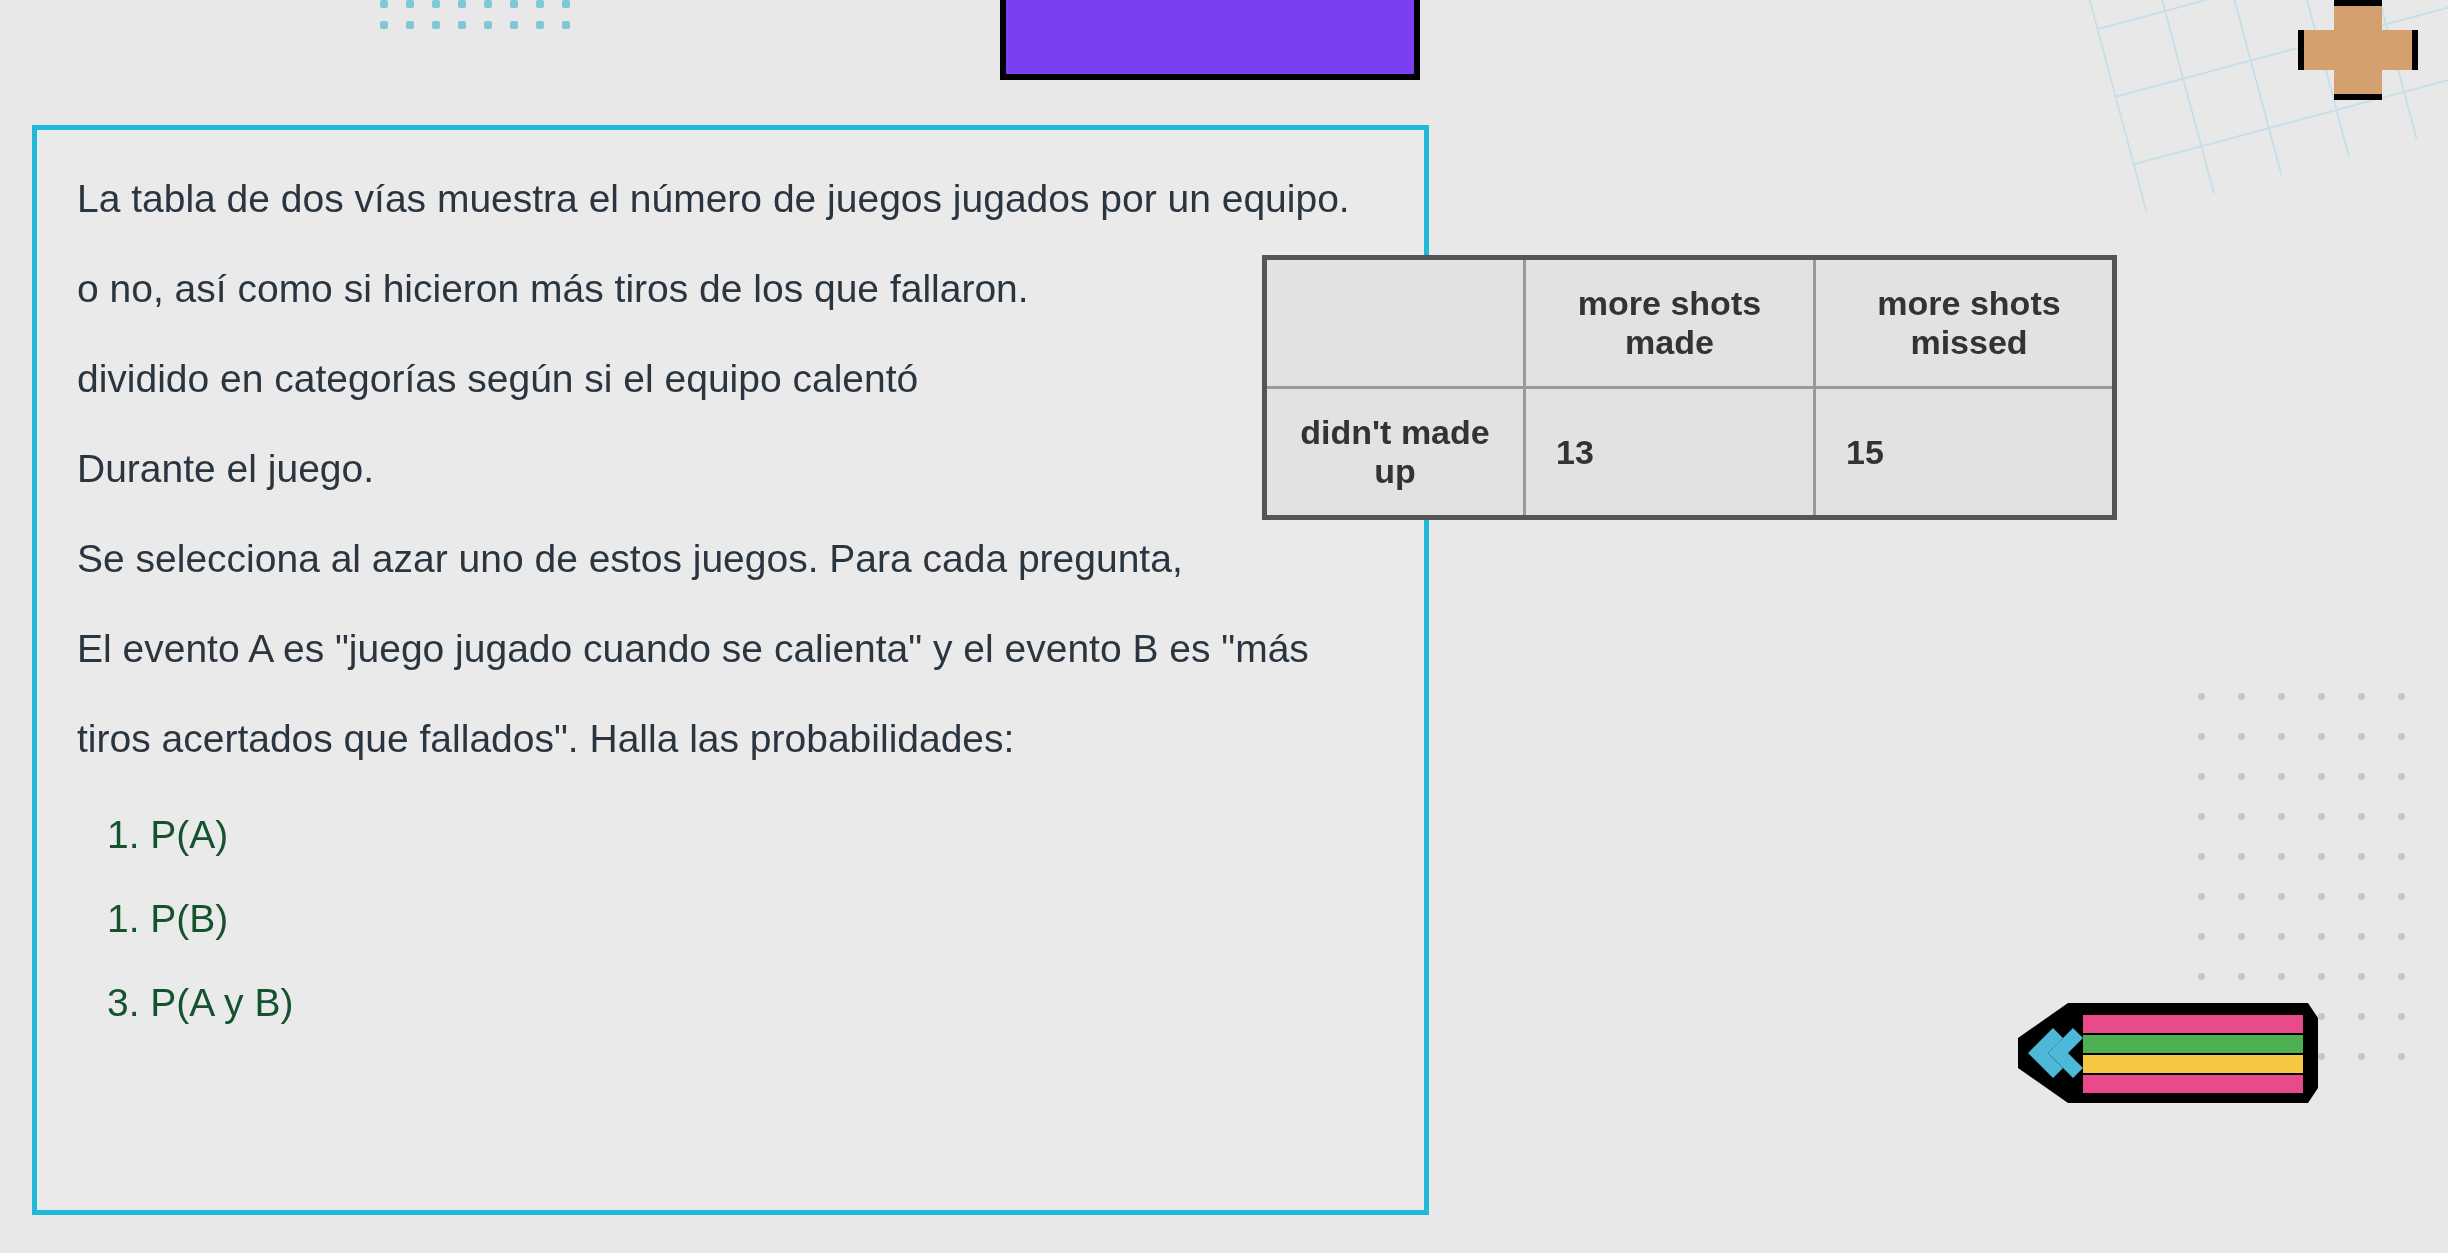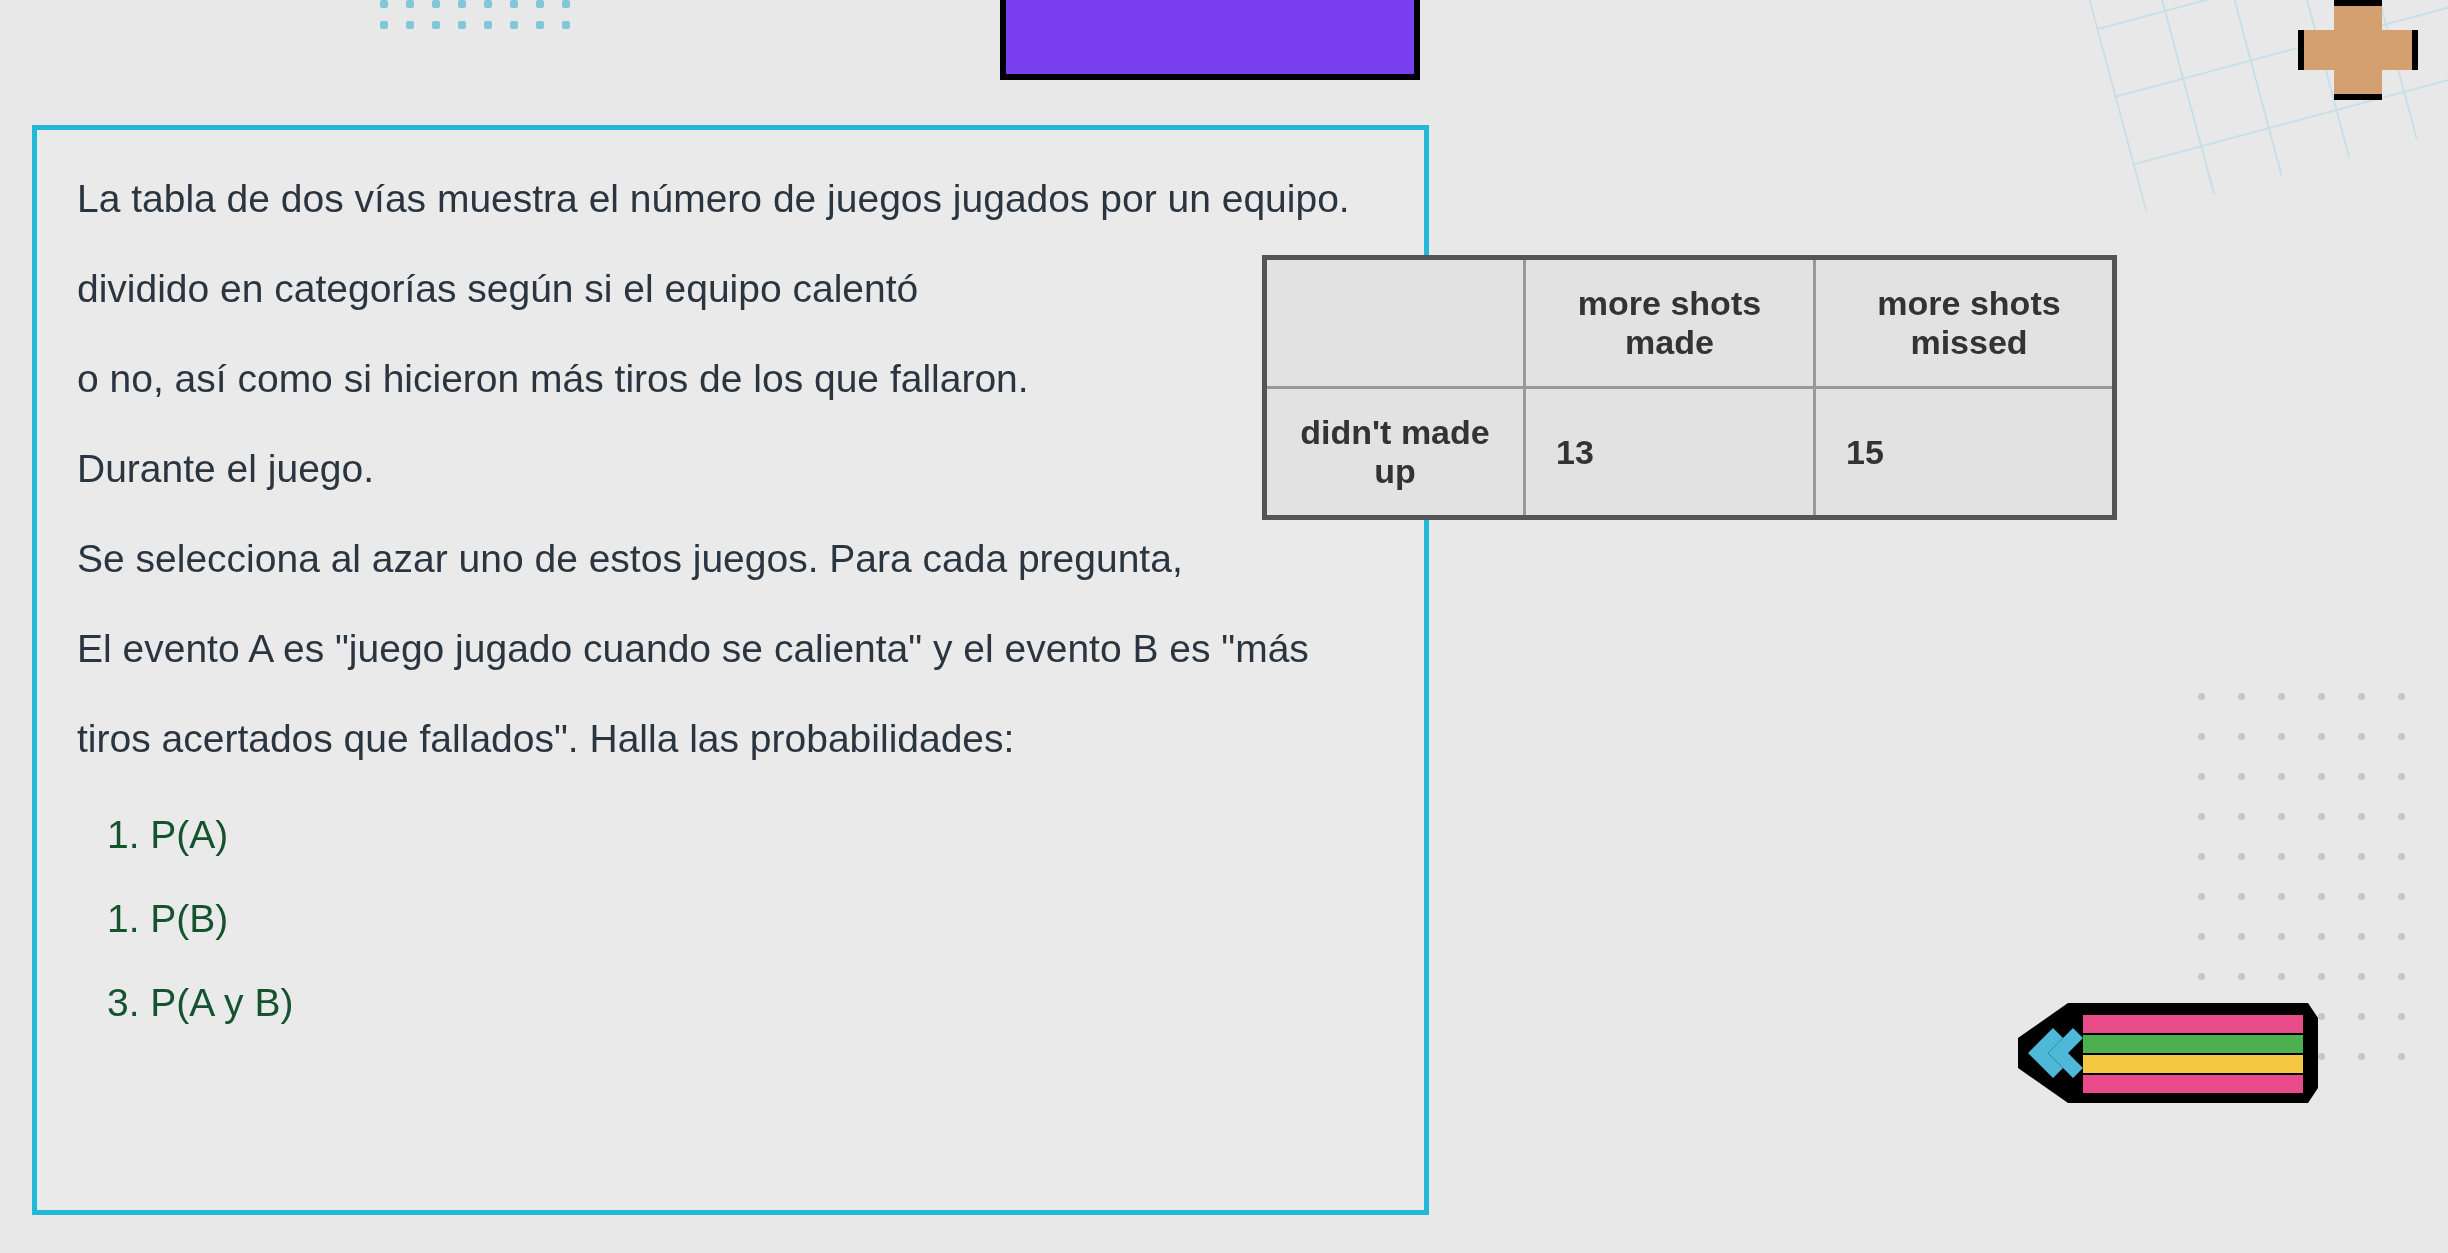--- a/index.html
+++ b/index.html
@@ -191,22 +191,22 @@
 </div>
 
 <div class="purple-box"></div>
 
 <div class="grid-corner"></div>
 <div class="pixel-item-top"></div>
 
 <div class="problem-box">
   <div class="problem-text">
     <p>La tabla de dos vías muestra el número de juegos jugados por un equipo.</p>
+    <p>o no, así como si hicieron más tiros de los que fallaron.</p>
     <p>dividido en categorías según si el equipo calentó</p>
-    <p>o no, así como si hicieron más tiros de los que fallaron.</p>
     <p>Durante el juego.</p>
     <p>Se selecciona al azar uno de estos juegos. Para cada pregunta,</p>
     <p>El evento A es "juego jugado cuando se calienta" y el evento B es "más</p>
     <p>tiros acertados que fallados". Halla las probabilidades:</p>
   </div>
   <ul class="questions-list">
     <li>1. P(A)</li>
     <li>1. P(B)</li>
     <li>3. P(A y B)</li>
 

